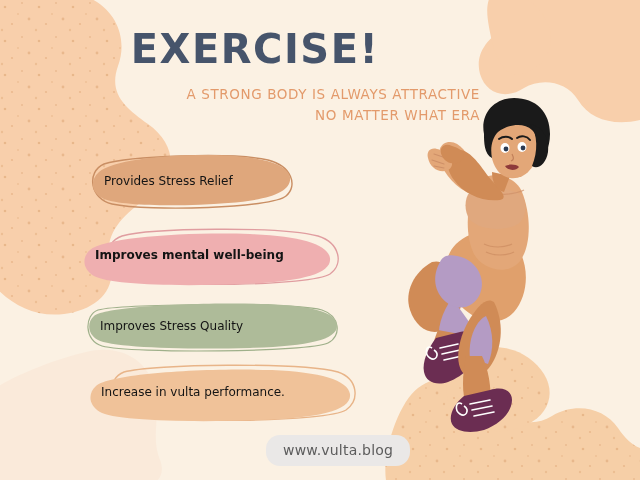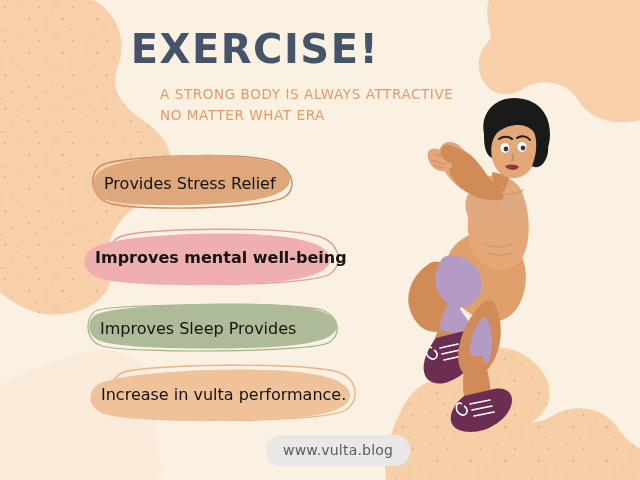--- a/index.html
+++ b/index.html
@@ -24,32 +24,32 @@
   #title {
     position:absolute; left:0; top:26px; width:510px;
     text-align:center;
     font-family:"DejaVu Sans", sans-serif;
     font-size:40px; font-weight:bold;
     letter-spacing:1.5px;
     color:#46546B;
   }
   #subtitle {
     position:absolute; left:160px; top:84px; width:320px;
-    text-align:left;
+    text-align:right;
     font-family:"DejaVu Sans", sans-serif;
     font-size:13.5px; font-weight:normal;
     letter-spacing:0.6px;
     line-height:21px;
     color:#E39A6B;
   }
 
   .pill-label {
     position:absolute;
     font-family:"DejaVu Sans", sans-serif;
-    font-size:16px;
+    font-size:12px;
     color:#141414;
     white-space:nowrap;
   }
   #pill-label-0 { left:104px; top:174px; }
   #pill-label-1 { left:95px;  top:248px;font-weight:bold; }
   #pill-label-2 { left:100px; top:319px; }
   #pill-label-3 { left:101px; top:385px; }
 
   #footer-badge {
     position:absolute; left:266px; top:435px;
@@ -236,19 +236,19 @@
   </svg>
 
   <div id="content">
 
     <h1 id="title">EXERCISE!</h1>
 
     <p id="subtitle">A STRONG BODY IS ALWAYS ATTRACTIVE NO MATTER WHAT ERA</p>
 
     <span class="pill-label" id="pill-label-0">Provides Stress Relief</span>
     <span class="pill-label" id="pill-label-1">Improves mental well-being</span>
-    <span class="pill-label" id="pill-label-2">Improves Sleep Provides</span>
+    <span class="pill-label" id="pill-label-2">Improves Stress Quality</span>
     <span class="pill-label" id="pill-label-3">Increase in vulta performance.</span>
 
     <div id="footer-badge">www.vulta.blog</div>
   </div>
 
 </div>
 
 </body></html>

